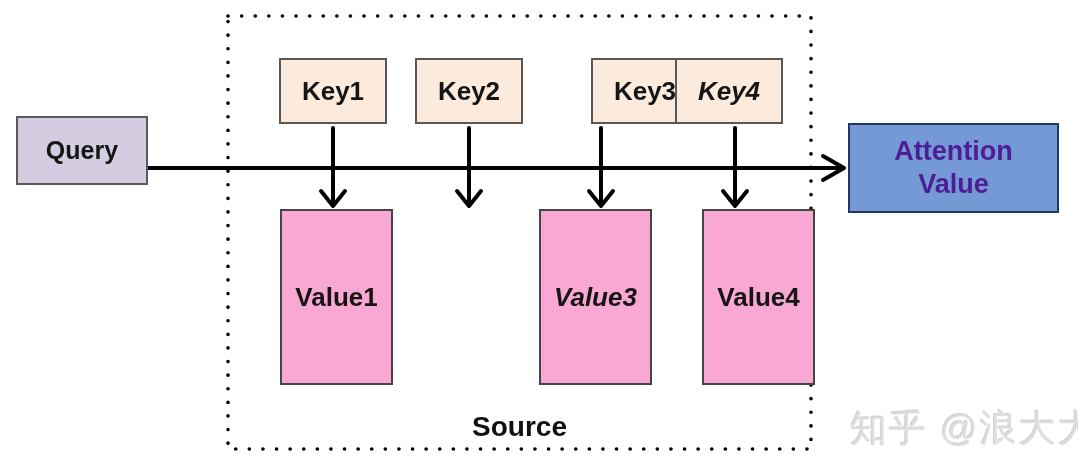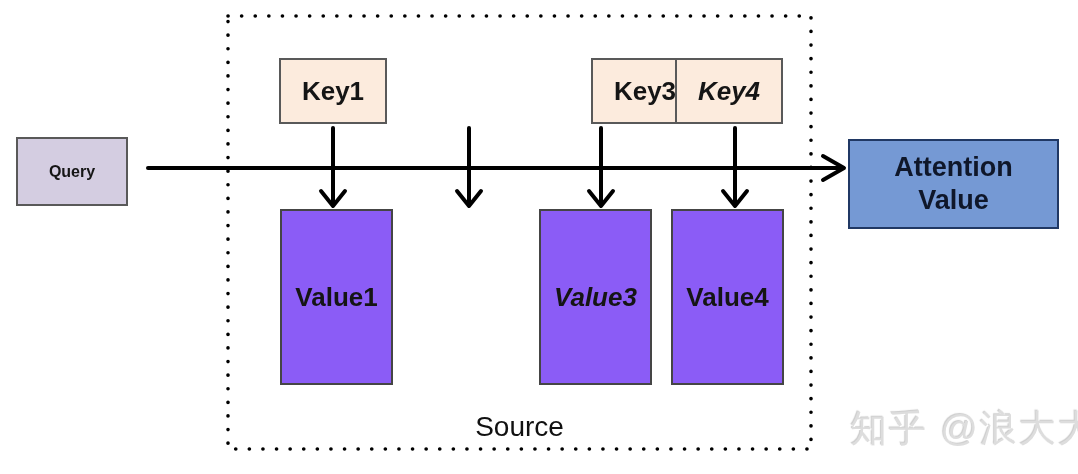--- a/index.html
+++ b/index.html
@@ -21,61 +21,60 @@
     position: absolute;
     box-sizing: border-box;
     display: flex;
     align-items: center;
     justify-content: center;
     text-align: center;
     font-weight: bold;
     color: #151515;
   }
   .query-box {
-    left: 16px; top: 137px; width: 112px; height: 69px;
+    left: 16px; top: 116px; width: 132px; height: 69px;
     background: #d4cde1;
     border: 2px solid #595959;
-    font-size: 16px;
+    font-size: 25px;
   }
   .key-box {
     top: 58px; width: 108px; height: 66px;
     background: #fcebdd;
     border: 2px solid #595959;
     font-size: 26px;
   }
   .key-1 { left: 279px; }
   .key-2 { left: 415px; }
   .key-3 { left: 547px; margin-left: 44px; }
   .key-4 { left: 675px; font-style: italic; }
   .value-box {
     top: 209px; width: 113px; height: 176px;
-    background: #8b5cf6;
+    background: #f9a8d4;
     border: 2px solid #454545;
     font-size: 26px;
   }
   .value-1 { left: 280px; }
   .value-2 { left: 407px; }
   .value-3 { left: 539px; font-style: italic; }
-  .value-4 { left: 671px; }
+  .value-4 { left: 702px; }
   .attention-box {
     left: 848px; top: 123px; width: 211px; height: 90px;
     background: #7599d4;
     border: 2.5px solid #203864;
-    color: #0f172a;
+    color: #4c1d95;
     font-size: 27px;
     line-height: 1.22;
     padding: 0 18px;
-    margin-top: 16px;
   }
   .source-label {
     position: absolute;
     left: 228px; top: 411px; width: 583px;
     text-align: center;
     font-size: 28px;
-    font-weight: normal;
+    font-weight: bold;
     color: #111111;
   }
   .watermark {
     position: absolute;
     left: 850px; top: 404px;
     font-size: 37px;
     letter-spacing: 2px;
     color: #dddddd;
     text-shadow: 1px 1px 0 #ffffff, -1px -1px 1px #cccccc;
     white-space: nowrap;
@@ -113,20 +112,23 @@
     </g>
   </svg>
 
   <div class="box query-box">
     <span>Query</span>
   </div>
 
   <div class="box key-box key-1">
     <span>Key1</span>
   </div>
+  <div class="box key-box key-2">
+    <span>Key2</span>
+  </div>
   <div class="box key-box key-3">
     <span>Key3</span>
   </div>
   <div class="box key-box key-4">
     <span>Key4</span>
   </div>
 
   <div class="box value-box value-1">
     <span>Value1</span>
   </div>

